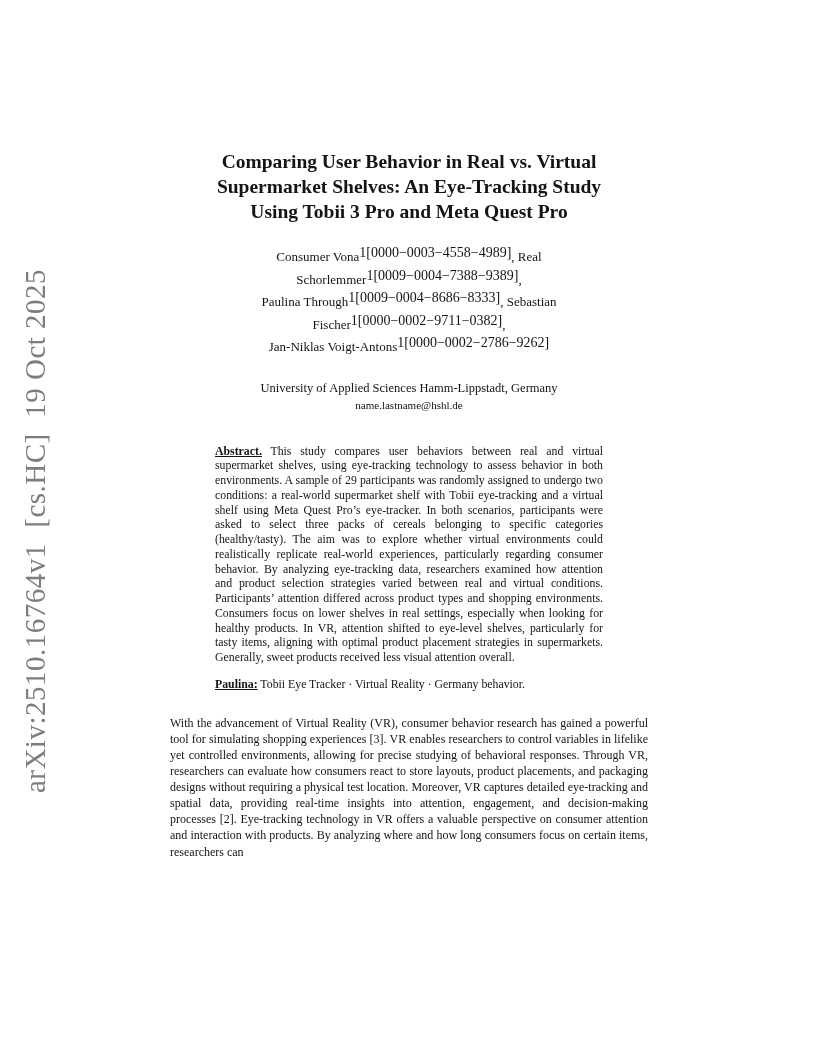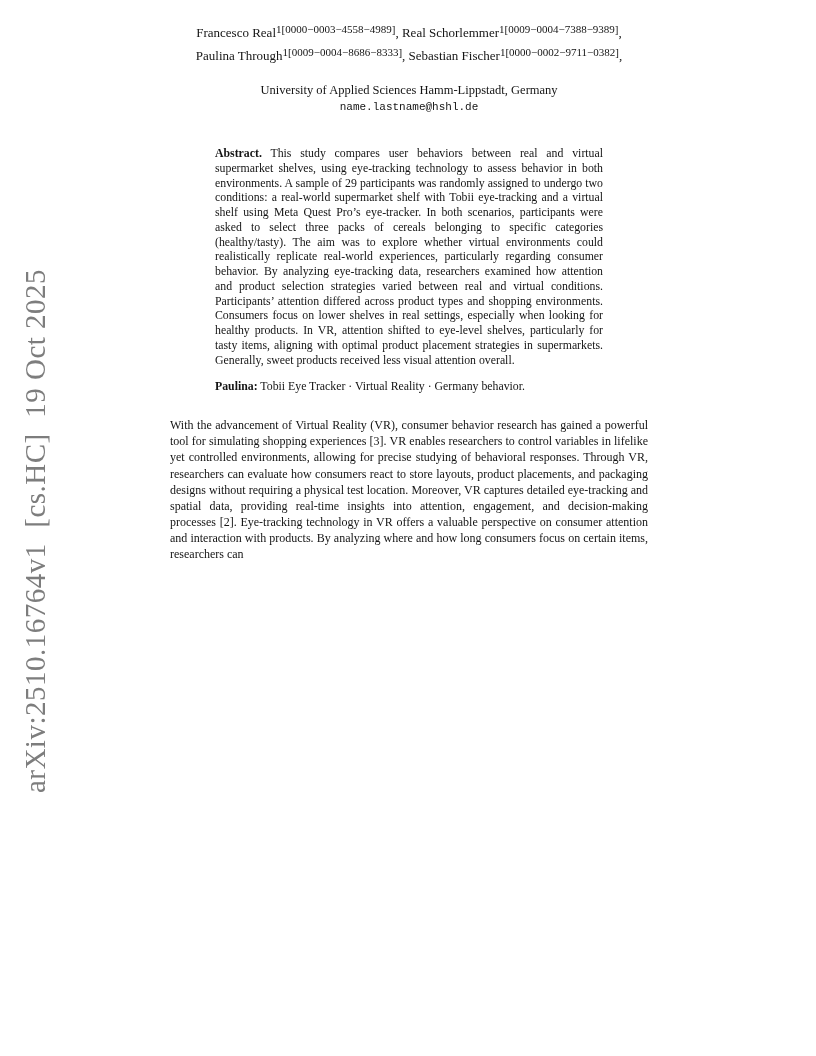--- a/index.html
+++ b/index.html
@@ -36,44 +36,44 @@
     line-height: 25px;
     white-space: pre-line;
   }
   .authors {
     margin-top: 20px;
     text-align: center;
     font-size: 13px;
     line-height: 18.5px;
   }
   .authors sup {
-    font-size: 11px;
+    font-size: 14px;
     vertical-align: 4px;
     letter-spacing: 0;
   }
   .affiliation {
-    margin-top: 18px;
+    margin-top: 24px;
     text-align: center;
     font-size: 12.5px;
   }
   .email {
     margin-top: 3px;
     text-align: center;
-    font-family: Liberation Mono, monospace;
+    font-family: Liberation Serif, serif;
     font-size: 11px;
   }
   .abstract {
     margin: 33px auto 0;
     width: 388px;
     font-size: 11.8px;
     line-height: 14.75px;
     text-align: justify;
     hyphens: auto;
   }
-  .bold-label { font-weight: bold; }
+  .bold-label { font-weight: bold; text-decoration: underline; }
   .keywords {
     margin: 12px auto 0;
     width: 388px;
     font-size: 11.8px;
   }
   .section-heading {
     margin-top: 25px;
     font-size: 16.5px;
     font-weight: bold;
   }
@@ -88,24 +88,28 @@
 </style>
 </head>
 <body>
 
 <div class="page">
 
   <div class="watermark" style="color: rgb(125, 125, 125);">arXiv:2510.16764v1  [cs.HC]  19 Oct 2025</div>
 
   <div class="content">
 
+    <div class="title">Comparing User Behavior in Real vs. Virtual
+Supermarket Shelves: An Eye-Tracking Study
+Using Tobii 3 Pro and Meta Quest Pro</div>
 
     <div class="authors">
-        <div><span>Francesco Real</span><sup>1[0000−0003−4558−4989]</sup><span>, </span><span>Real Schorlemmer</span><sup>1[0009−0004−7388−9389]</sup><span>,</span></div>
+        <div><span>Consumer Vona</span><sup>1[0000−0003−4558−4989]</sup><span>, </span><span>Real Schorlemmer</span><sup>1[0009−0004−7388−9389]</sup><span>,</span></div>
         <div><span>Paulina Through</span><sup>1[0009−0004−8686−8333]</sup><span>, </span><span>Sebastian Fischer</span><sup>1[0000−0002−9711−0382]</sup><span>,</span></div>
+        <div><span>Jan-Niklas Voigt-Antons</span><sup>1[0000−0002−2786−9262]</sup></div>
       </div>
 
     <div class="affiliation">University of Applied Sciences Hamm-Lippstadt, Germany</div>
 
     <div class="email">name.lastname@hshl.de</div>
 
     <div class="abstract">
       <span class="bold-label">Abstract.</span>
       <span>This study compares user behaviors between real and virtual supermarket shelves, using eye-tracking technology to assess behavior in both environments. A sample of 29 participants was randomly assigned to undergo two conditions: a real-world supermarket shelf with Tobii eye-tracking and a virtual shelf using Meta Quest Pro’s eye-tracker. In both scenarios, participants were asked to select three packs of cereals belonging to specific categories (healthy/tasty). The aim was to explore whether virtual environments could realistically replicate real-world experiences, particularly regarding consumer behavior. By analyzing eye-tracking data, researchers examined how attention and product selection strategies varied between real and virtual conditions. Participants’ attention differed across product types and shopping environments. Consumers focus on lower shelves in real settings, especially when looking for healthy products. In VR, attention shifted to eye-level shelves, particularly for tasty items, aligning with optimal product placement strategies in supermarkets. Generally, sweet products received less visual attention overall.</span>
     </div>

